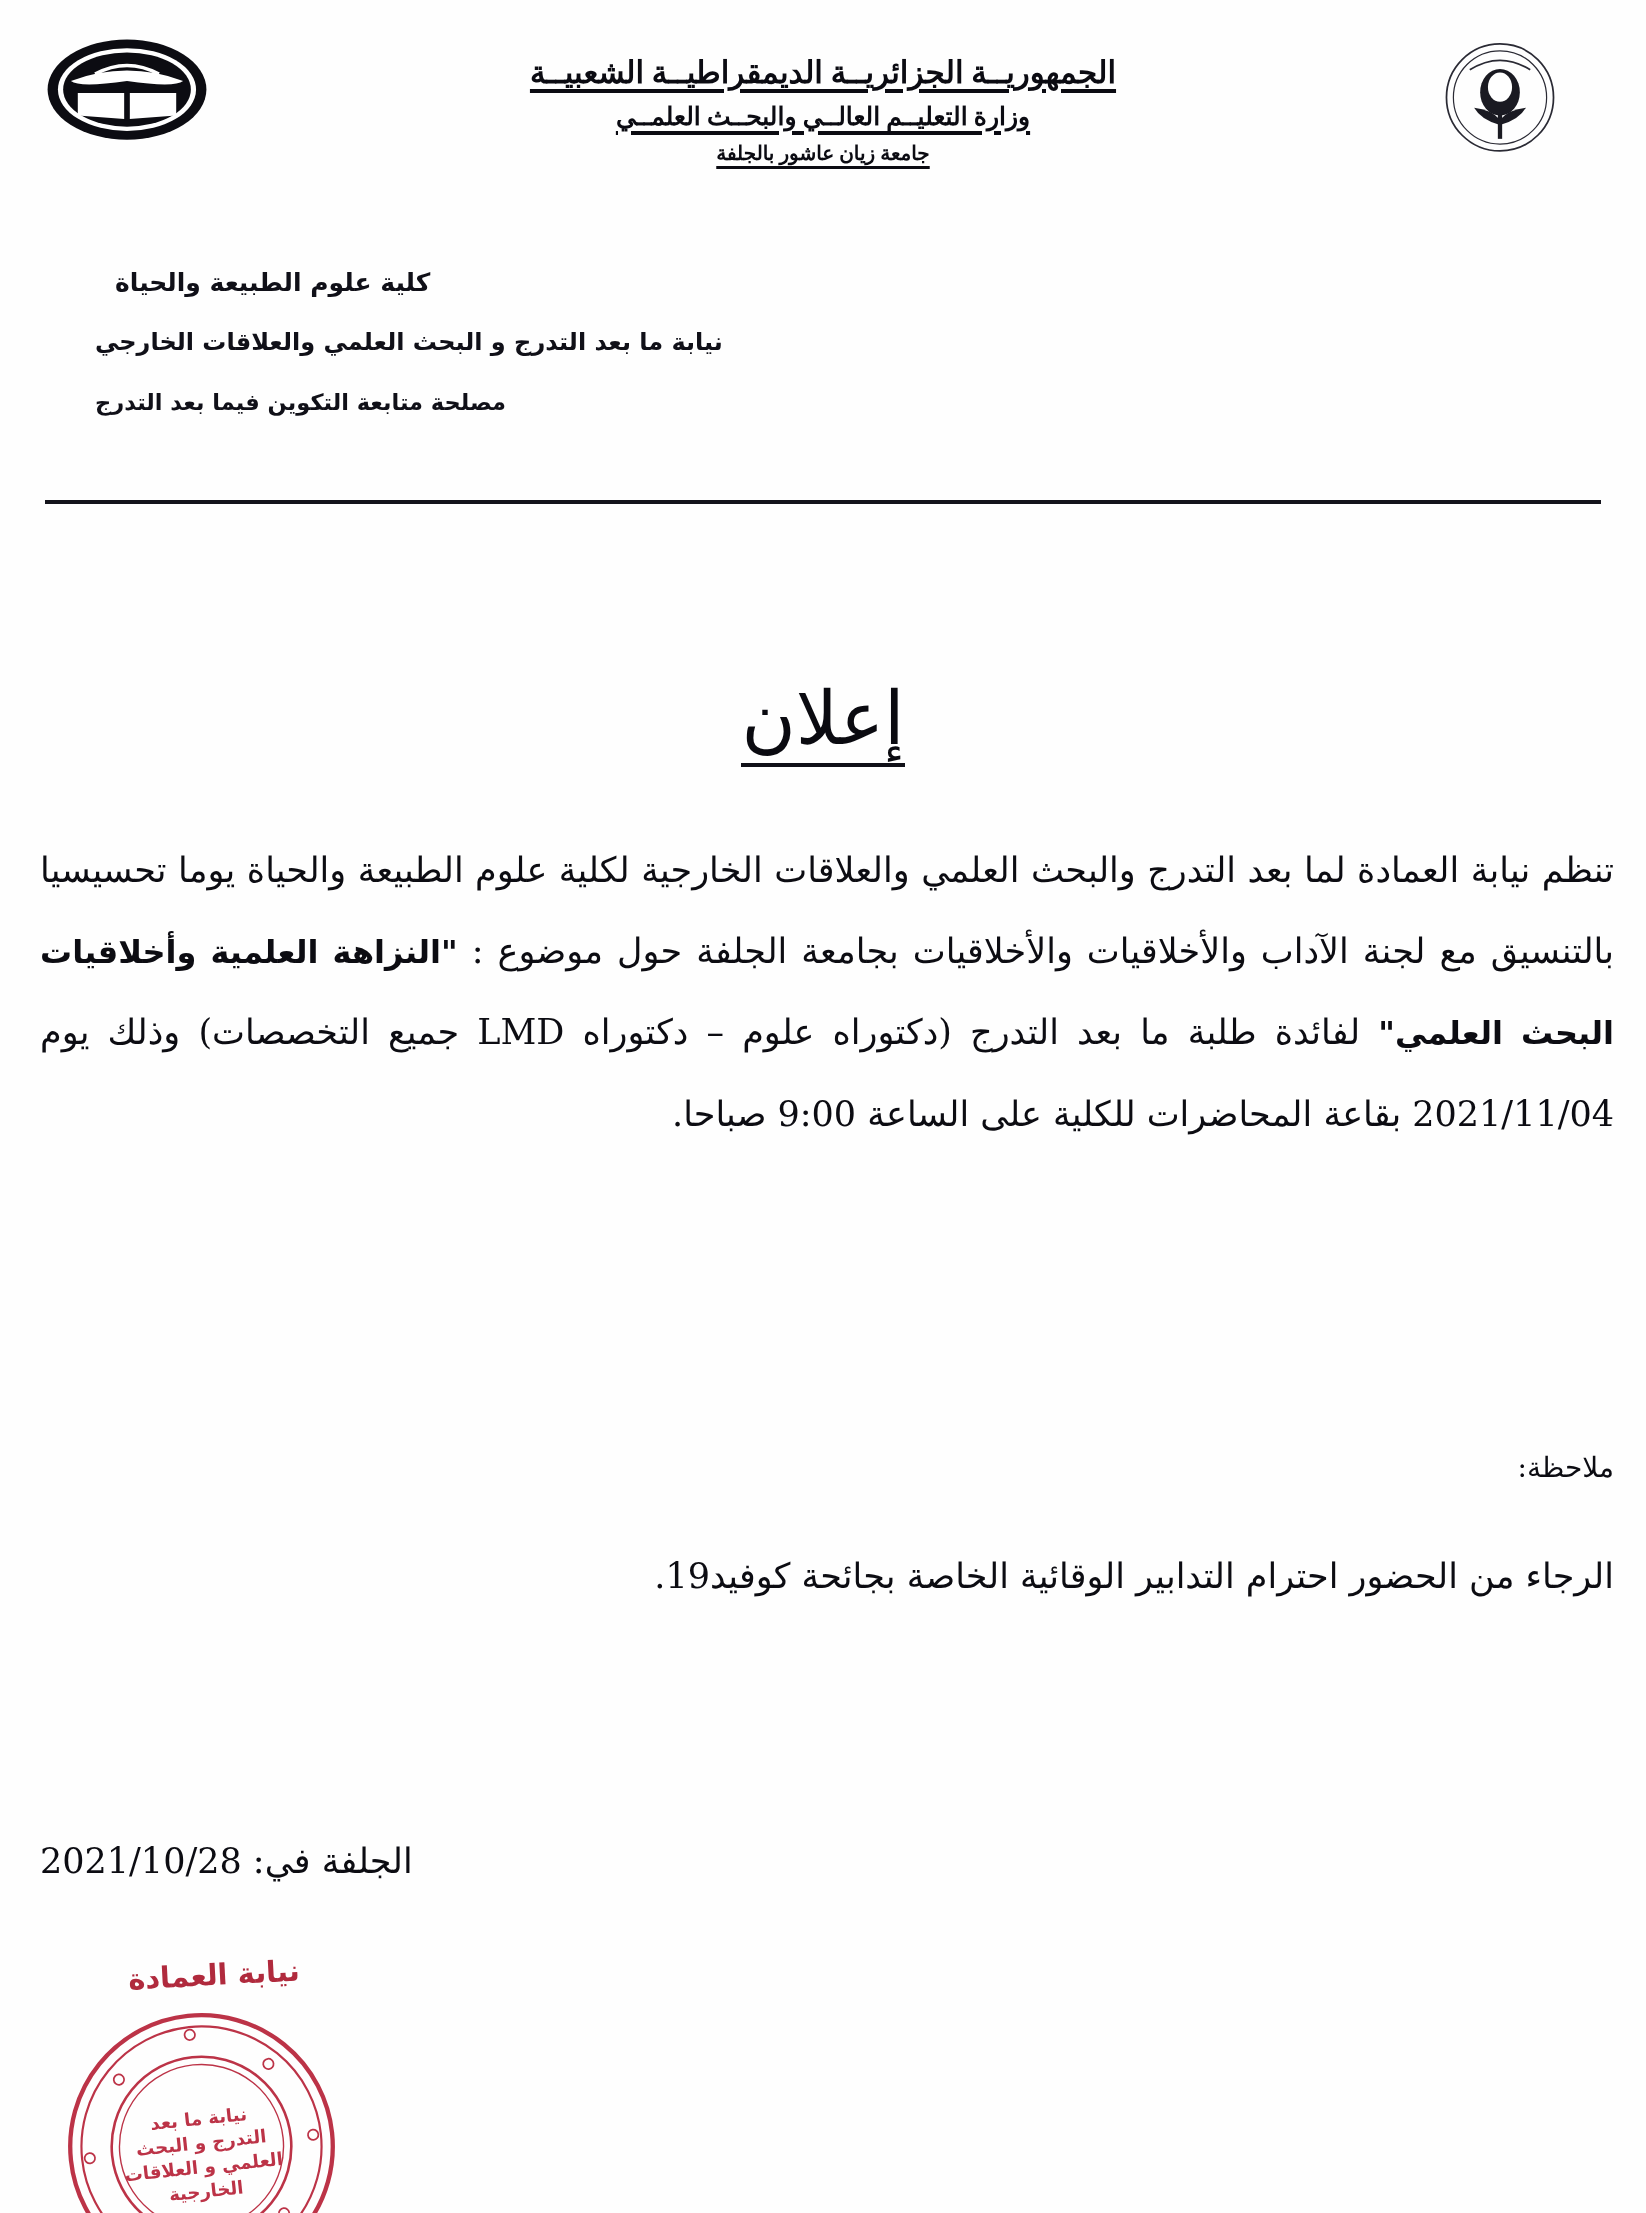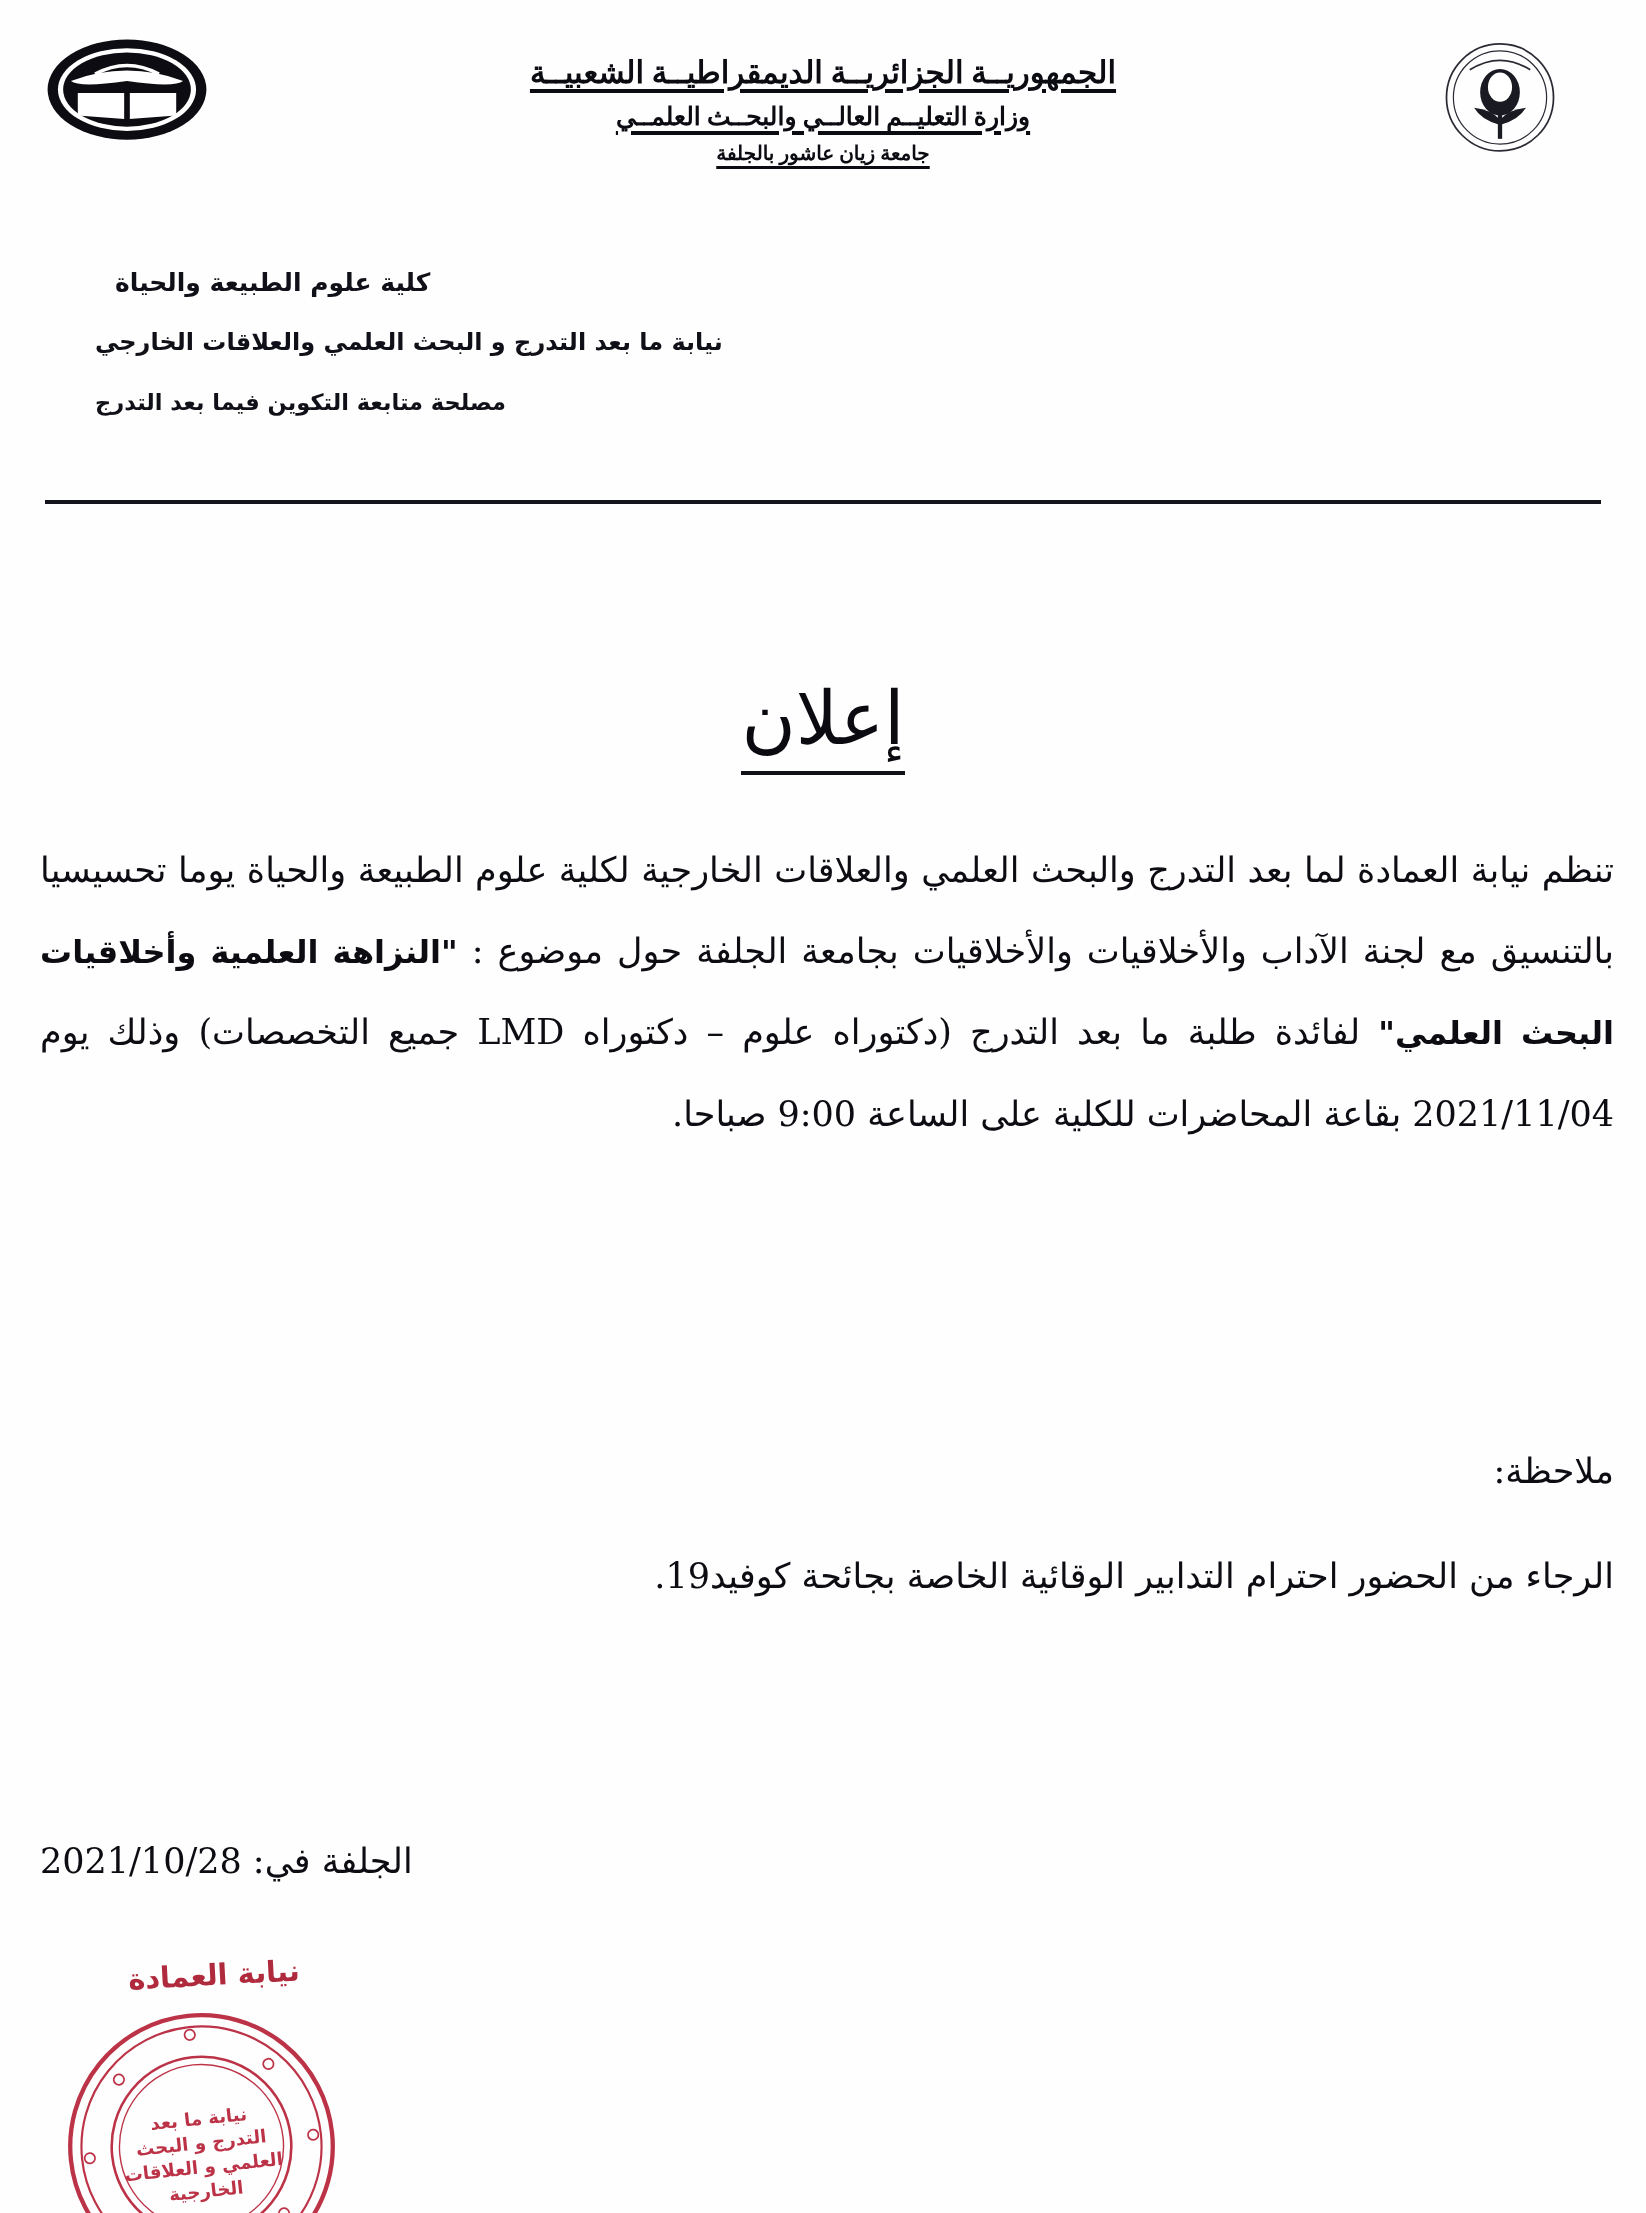--- a/index.html
+++ b/index.html
@@ -115,21 +115,21 @@
     width: 1646px;
     text-align: center;
     font-family: "DejaVu Serif", serif;
     font-size: 74px;
     font-weight: normal;
     color: #0a0a10;
   }
   .doc-title span {
     display: inline-block;
     border-bottom: 4.3px solid #101018;
-    padding-bottom: 10px;
+    padding-bottom: 2px;
     line-height: 1.15;
     margin-top: 36px;
   }
   
   .body-text {
     position: absolute;
     top: 830px;
     left: 40px;
     width: 1574px;
     font-family: "DejaVu Serif", serif;
@@ -145,21 +145,21 @@
     font-weight: bold;
     font-size: 32px;
   }
   .note-label {
     position: absolute;
     top: 1451px;
     left: 40px;
     width: 1574px;
     text-align: right;
     font-family: "DejaVu Serif", serif;
-    font-size: 35px;
+    font-size: 28px;
     color: #0c0c12;
     direction: rtl;
   }
   .note-body {
     position: absolute;
     top: 1556px;
     left: 40px;
     width: 1574px;
     font-family: "DejaVu Serif", serif;
     font-size: 35px;

